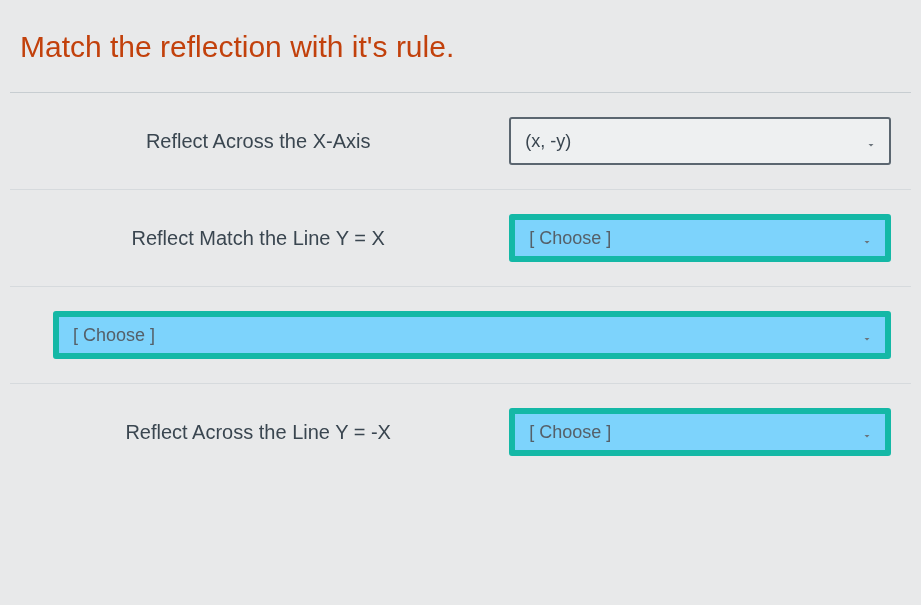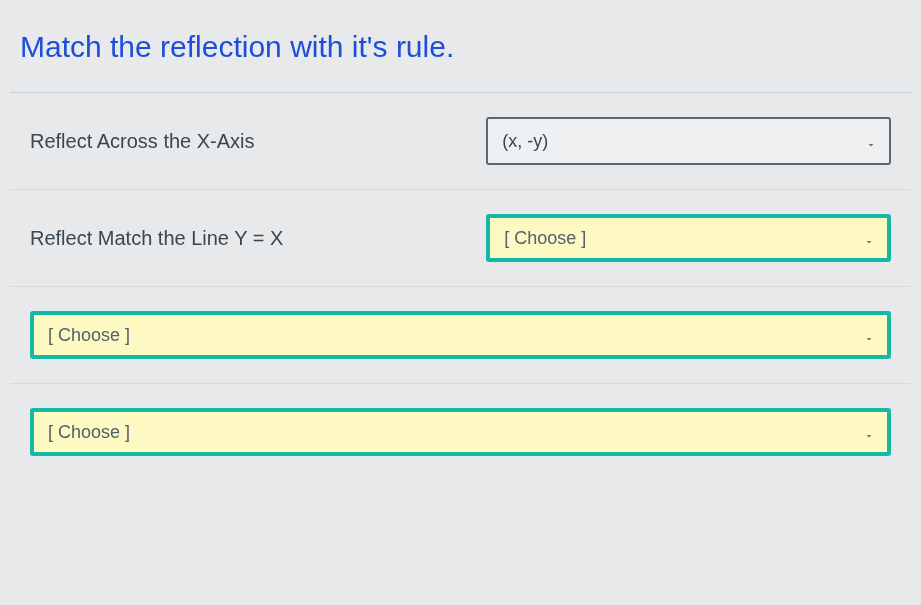--- a/index.html
+++ b/index.html
@@ -14,21 +14,21 @@
       height: 605px;
       overflow: hidden;
       color: #2d3b45;
     }
     .container {
       padding: 0;
     }
     .question-title {
       font-size: 30px;
       font-weight: 400;
-      color: #1d4ed8;
+      color: #c2410c;
       padding: 30px 20px 28px 20px;
     }
     .divider-top {
       border-bottom: 1px solid #c7cdd1;
       margin: 0 10px;
     }
     .row {
       display: flex;
       align-items: center;
       padding: 24px 20px 24px 20px;
@@ -36,31 +36,33 @@
       margin: 0 10px;
     }
     .row:last-child {
       border-bottom: none;
     }
     .prompt {
       flex: 0 0 53%;
       font-size: 20px;
       color: #3a4650;
       font-weight: 400;
+      text-align: center;
     }
     .select-wrap {
       flex: 1;
       position: relative;
+      margin-left: 23px;
     }
     .select {
       width: 100%;
       height: 48px;
-      border: 4px solid #14b8a6;
+      border: 6px solid #14b8a6;
       border-radius: 3px;
-      background: #fef9c3;
+      background: #7dd3fc;
       padding: 10px 36px 10px 14px;
       font-size: 18px;
       color: #3a4650;
       display: flex;
       align-items: center;
       cursor: pointer;
       position: relative;
     }
     .select.selected-active {
       border: 2px solid #5b6670;
@@ -126,20 +128,21 @@
         <span class="chevron">
           <svg viewBox="0 0 24 24">
               <path d="M7 10l5 5 5-5z"></path>
             </svg>
         </span>
       </div>
     </div>
   </div>
 
   <div class="row">
+    <div class="prompt">Reflect Across the Line Y = -X</div>
     <div class="select-wrap">
       <div class="select placeholder">
         <span>[ Choose ]</span>
         <span class="chevron">
           <svg viewBox="0 0 24 24">
               <path d="M7 10l5 5 5-5z"></path>
             </svg>
         </span>
       </div>
     </div>

